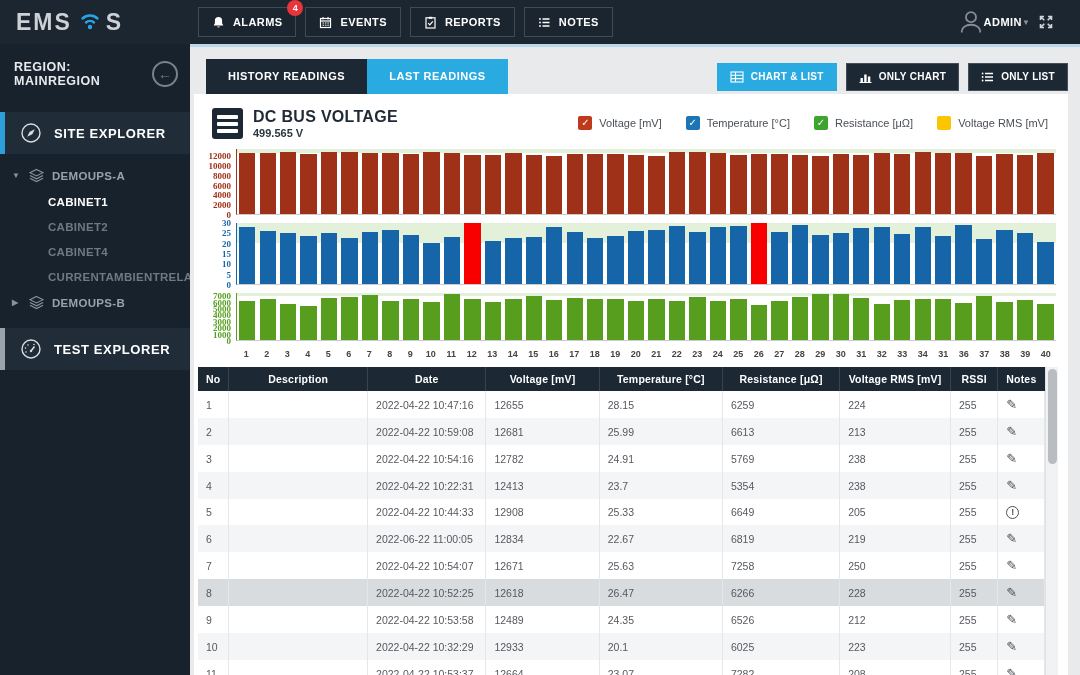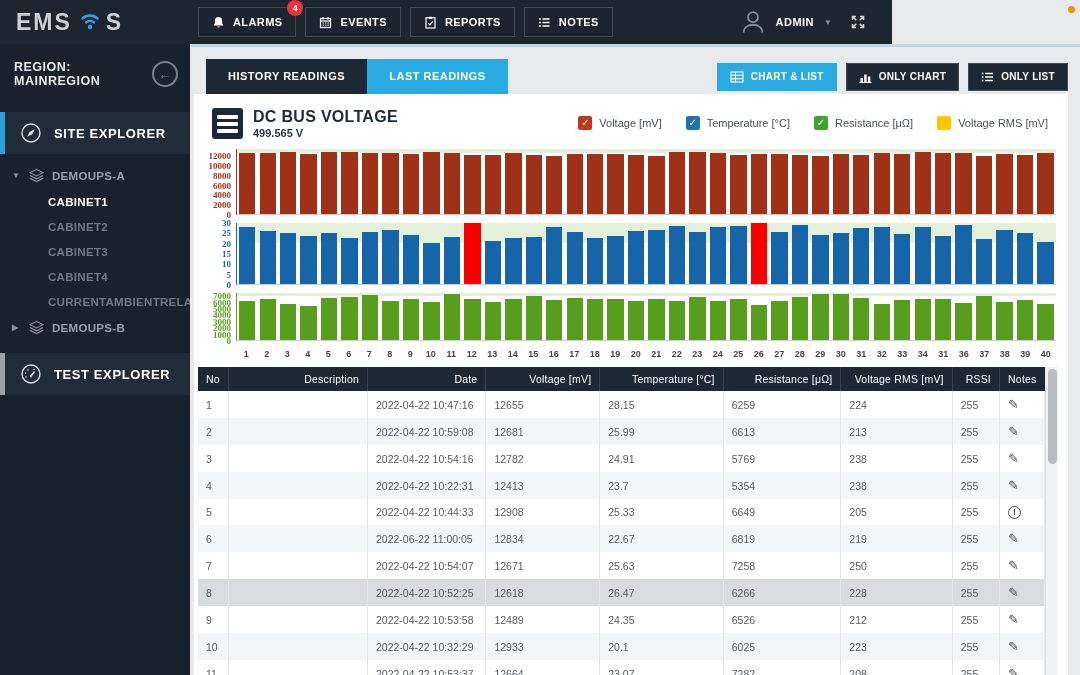--- a/index.html
+++ b/index.html
@@ -1,32 +1,32 @@
 <!DOCTYPE html>
 <html><head>
 <meta charset="utf-8">
 <style>
   * { margin:0; padding:0; box-sizing:border-box; }
   html,body { width:1080px; height:675px; overflow:hidden; }
   body { font-family:"Liberation Sans", sans-serif; background:#e8eaec; position:relative; }
 
   
-  .topbar { position:absolute; top:0; left:0; width:892px; height:44px; background:#1c2631;
+  .topbar { position:absolute; top:0; left:0; width:1080px; height:44px; background:#1c2631;
             display:flex; align-items:center; z-index:5; }
   .logo { width:190px; flex:none; padding-left:16px; display:flex; align-items:center; gap:2px;
           color:#ccd1d6; font-size:23px; font-weight:600; letter-spacing:2px; }
   .logo svg { margin:0 1px 2px 3px; }
   .topnav { display:flex; gap:9px; margin-left:8px; }
   .tbtn { position:relative; display:flex; align-items:center; gap:8px; background:#1a2530;
           border:1px solid #404b57; color:#fff; font-weight:bold; font-size:11px; letter-spacing:.4px;
           height:30px; padding:0 13px; cursor:pointer; font-family:inherit; }
   .badge { position:absolute; top:-8px; right:-8px; min-width:16px; height:16px; border-radius:50%;
            background:#e8353c; color:#fff; font-size:9px; font-weight:bold;
            display:flex; align-items:center; justify-content:center; }
-  .user-area { margin-left:auto; display:flex; align-items:center; gap:10px; padding-right:26px; color:#fff; }
+  .user-area { margin-left:auto; display:flex; align-items:center; padding-right:26px; color:#fff; }
   .user-name { font-size:11px; font-weight:bold; letter-spacing:.5px; }
   .caret { font-size:8px; color:#8a929b; }
   .notif-dot { position:absolute; top:6px; right:5px; width:7px; height:7px; border-radius:50%; background:#e8940c; }
 
   
   .sidebar { position:absolute; top:44px; left:0; width:190px; height:631px; background:#18222c; }
   .region-row { display:flex; align-items:center; justify-content:space-between; padding:16px 12px 10px 14px; }
   .region-label { color:#e8eaec; font-size:12.5px; font-weight:bold; letter-spacing:.5px; }
   .back-ico { width:26px; height:26px; border-radius:50%; border:2px solid #79818b; color:#79818b;
               display:flex; align-items:center; justify-content:center; font-size:14px; cursor:pointer; flex:none; }
@@ -84,21 +84,21 @@
   .band { position:absolute; top:0; left:0; right:0; }
   .bars { position:absolute; left:0; right:0; top:0; bottom:0; display:flex; }
   .slot { flex:1; display:flex; align-items:flex-end; justify-content:center; height:100%; }
   .bar { width:80%; min-height:1px; }
   .xlabels { display:flex; margin:2px 0 8px 38px; }
   .xl { flex:1; text-align:center; font-size:9px; font-weight:bold; color:#444; }
 
   
   .table-wrap { display:flex; align-items:stretch; }
   table { flex:1; border-collapse:collapse; table-layout:fixed; }
-  thead th { background:#1d2835; color:#fff; font-size:10.5px; font-weight:normal; text-align:right;
+  thead th { background:#1d2835; color:#fff; font-size:10.5px; font-weight:bold; text-align:center;
              padding:6px 8px; border-right:1px solid #39434f; letter-spacing:.2px; cursor:pointer; }
   thead th:last-child { border-right:none; }
   tbody td { font-size:10.5px; color:#55595e; padding:6px 8px; border-right:1px solid #e4e6e8;
              height:25px; overflow:hidden; white-space:nowrap; }
   tbody tr:nth-child(even) { background:#f4f5f6; }
   tbody tr.sel { background:#d8dcdf; }
   .pencil { font-size:13px; color:#4a4f54; cursor:pointer; }
   .alert-ico { display:inline-block; width:13px; height:13px; border:1.2px solid #4a4f54; border-radius:50%;
                color:#4a4f54; font-size:9px; font-weight:bold; text-align:center; line-height:11px; cursor:pointer; }
   .vscroll { width:13px; flex:none; background:#f1f2f3; border-left:1px solid #dfe1e3; position:relative; }
@@ -183,21 +183,20 @@
       <div class="tree-group">
         <span class="tree-caret">▼</span>
         <svg width="15" height="15" viewBox="0 0 16 16">
           <path d="M8 1.5L15 5 8 8.5 1 5z" fill="none" stroke="#8a929c" stroke-width="1.2"></path>
           <path d="M1 8l7 3.5L15 8M1 11l7 3.5 7-3.5" fill="none" stroke="#8a929c" stroke-width="1.2"></path>
         </svg>
         <span>DEMOUPS-A</span>
       </div>
       <div class="tree-site active">CABINET1</div>
       <div class="tree-site">CABINET2</div>
-      <div class="tree-site">CABINET3</div>
       <div class="tree-site">CABINET4</div>
       <div class="tree-site">CURRENTAMBIENTRELAYS</div>
       <div class="tree-group">
         <span class="tree-caret">▶</span>
         <svg width="15" height="15" viewBox="0 0 16 16">
           <path d="M8 1.5L15 5 8 8.5 1 5z" fill="none" stroke="#8a929c" stroke-width="1.2"></path>
           <path d="M1 8l7 3.5L15 8M1 11l7 3.5 7-3.5" fill="none" stroke="#8a929c" stroke-width="1.2"></path>
         </svg>
         <span>DEMOUPS-B</span>
       </div>

